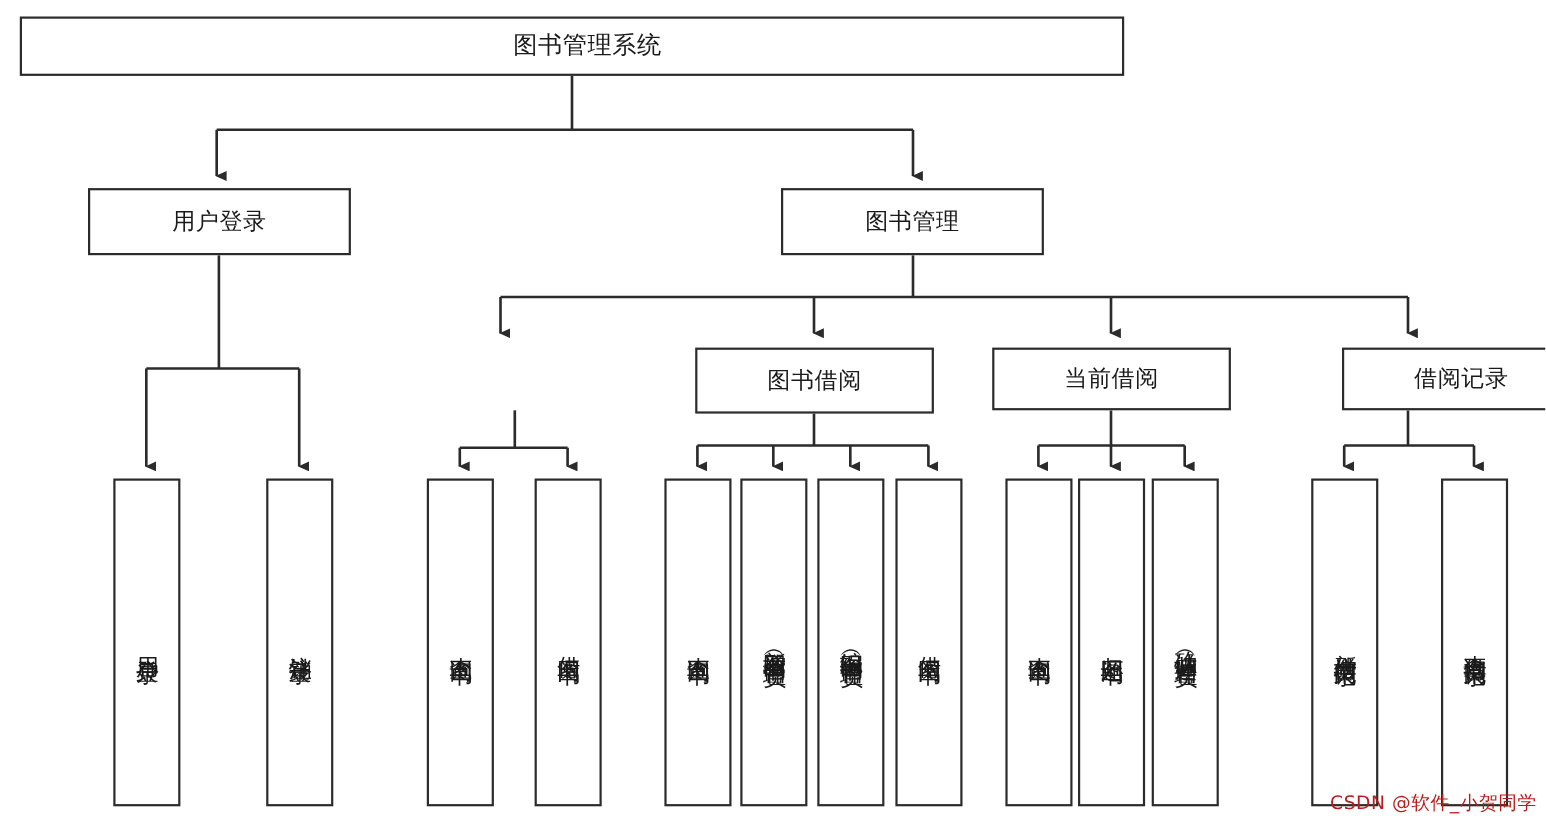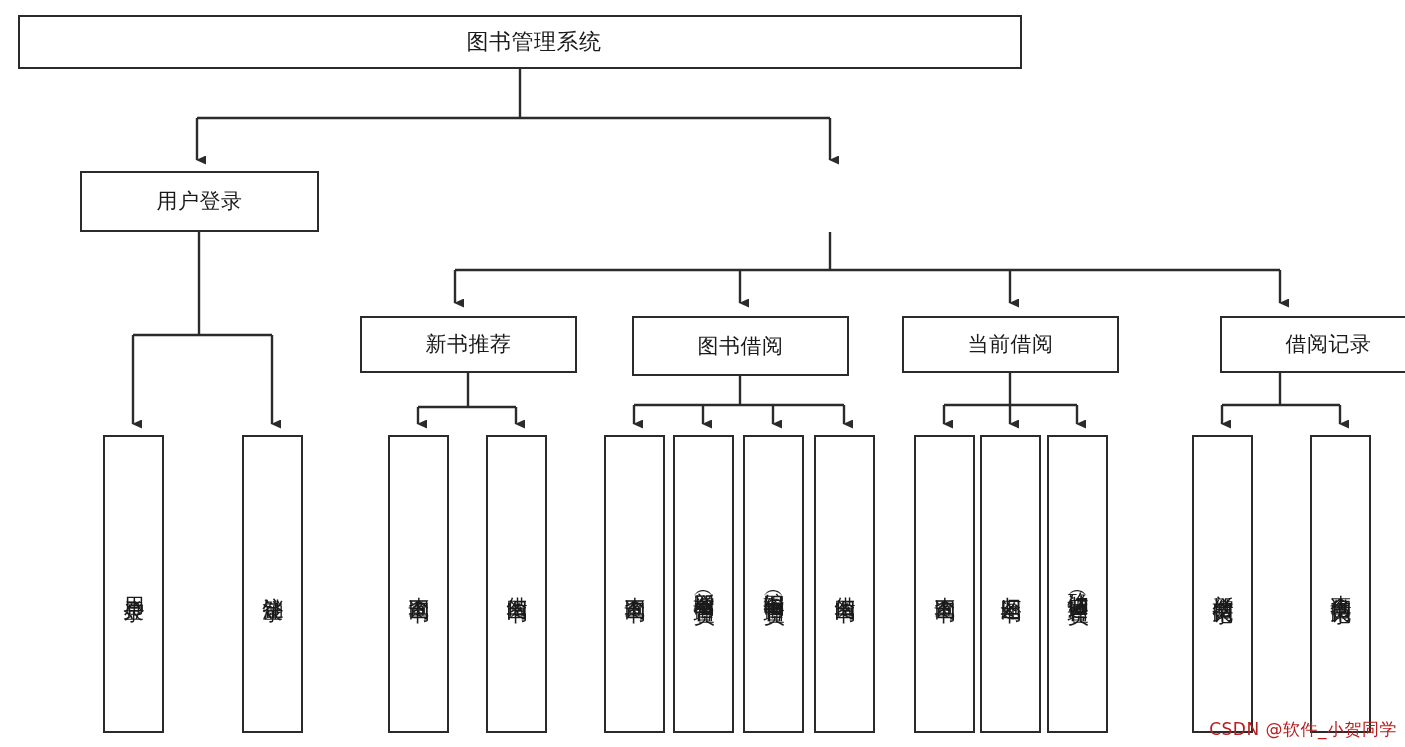--- a/index.html
+++ b/index.html
@@ -128,24 +128,24 @@
   </svg>
 
   <div class="node root" style="left:18px; top:15px; width:1004px; height:54px;padding-left:28px;">
     <span class="label">图书管理系统</span>
   </div>
 
   <div class="node" style="left:80px; top:171px; width:239px; height:61px;">
     <span class="label">用户登录</span>
   </div>
 
-
-  <div class="node" style="left:360px; top:316px; width:217px; height:57px;">
-    <span class="label">新书推荐</span>
-  </div>
+  <div class="node" style="left:710px; top:171px; width:239px; height:61px;">
+    <span class="label">图书管理</span>
+  </div>
+
 
   <div class="node" style="left:632px; top:316px; width:217px; height:60px;">
     <span class="label">图书借阅</span>
   </div>
 
   <div class="node" style="left:902px; top:316px; width:217px; height:57px;">
     <span class="label">当前借阅</span>
   </div>
 
   <div class="node" style="left:1220px; top:316px; width:217px; height:57px;">

